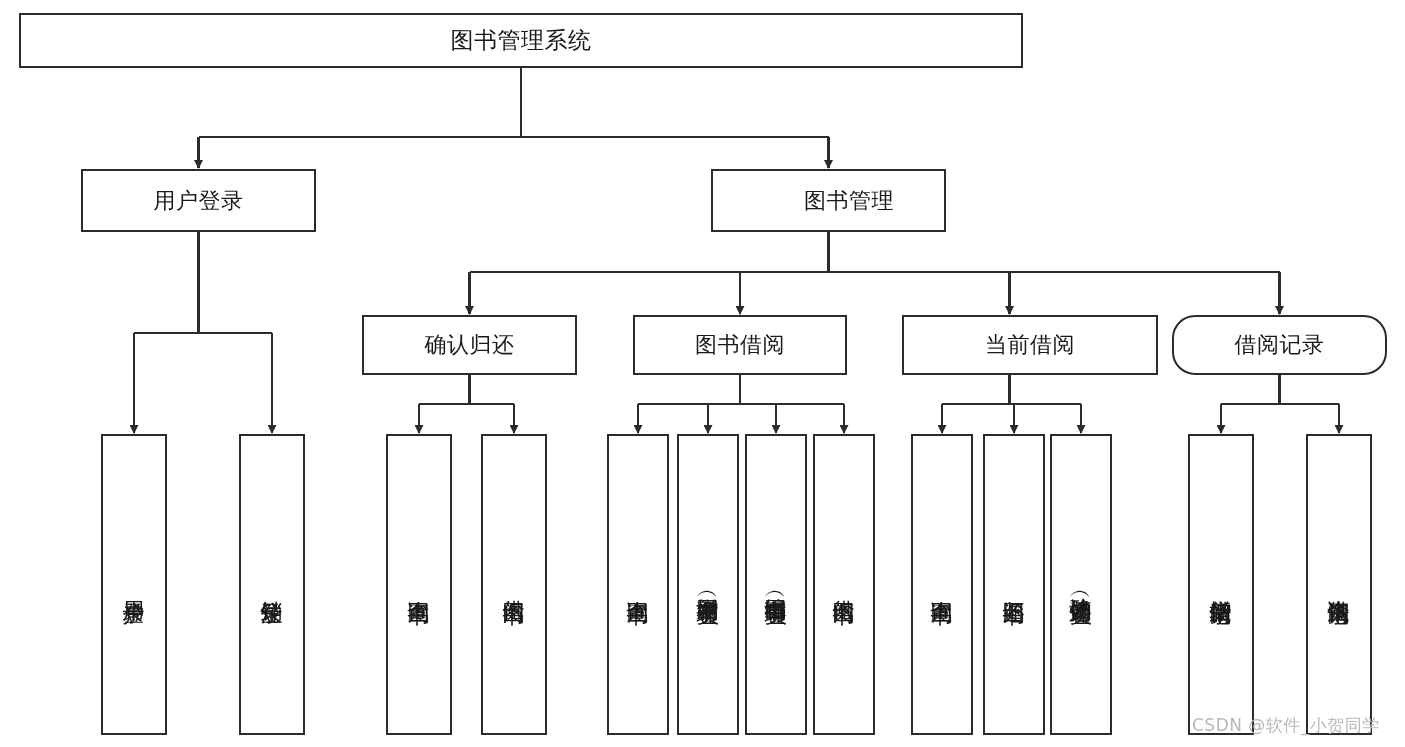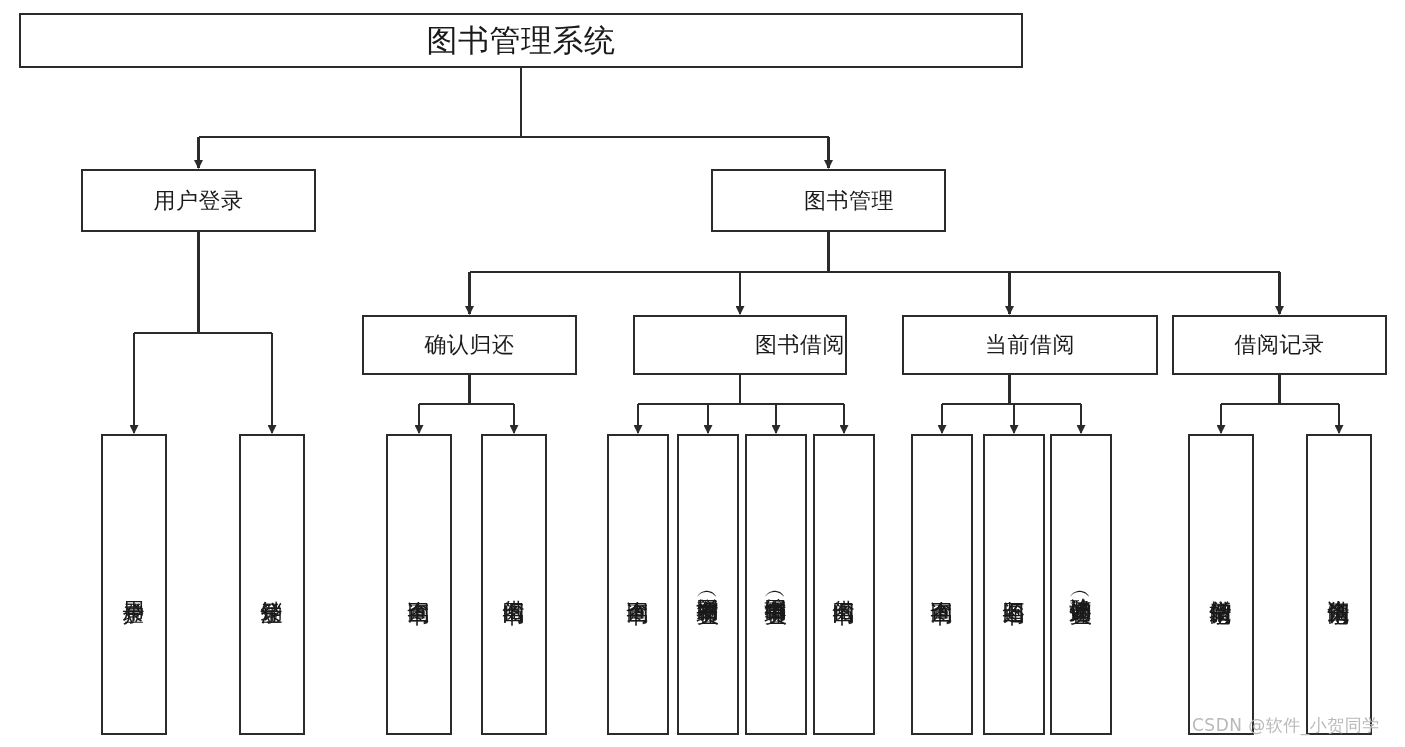--- a/index.html
+++ b/index.html
@@ -47,21 +47,21 @@
     font-size: 22px;
     line-height: 1.32;
     color: #1a1a1a;
     text-align: center;
     writing-mode: vertical-rl;
     text-orientation: upright;
     letter-spacing: 1px;
     white-space: nowrap;
   }
   .root-label {
-    font-size: 31px;
+    font-size: 23px;
   }
   #watermark {
     position: absolute;
     font-size: 17px;
     color: #b9b9b9;
     white-space: nowrap;
     letter-spacing: 0.5px;
     pointer-events: none;
     text-align: center;
   }
@@ -120,27 +120,27 @@
       </div>
       <div class="node-box" style="left: 81px; top: 169px; width: 235px; height: 63px;">
         <span class="node-label-h">用户登录</span>
       </div>
       <div class="node-box" style="left: 711px; top: 169px; width: 235px; height: 63px; padding-left: 41px;">
         <span class="node-label-h">图书管理</span>
       </div>
       <div class="node-box" style="left: 362px; top: 315px; width: 215px; height: 60px;">
         <span class="node-label-h">确认归还</span>
       </div>
-      <div class="node-box" style="left: 633px; top: 315px; width: 214px; height: 60px; justify-content: flex-end;">
+      <div class="node-box" style="left: 633px; top: 315px; width: 214px; height: 60px;">
         <span class="node-label-h">图书借阅</span>
       </div>
       <div class="node-box" style="left: 902px; top: 315px; width: 256px; height: 60px;">
         <span class="node-label-h">当前借阅</span>
       </div>
-      <div class="node-box" style="left: 1172px; top: 315px; width: 215px; height: 60px;">
+      <div class="node-box" style="left: 1172px; top: 315px; width: 215px; height: 60px; border-radius: 23px;">
         <span class="node-label-h">借阅记录</span>
       </div>
       <div class="node-box" style="left: 101px; top: 434px; width: 66px; height: 301px;">
         <span class="node-label-v">用户登录</span>
       </div>
       <div class="node-box" style="left: 239px; top: 434px; width: 66px; height: 301px;">
         <span class="node-label-v">注销登录</span>
       </div>
       <div class="node-box" style="left: 386px; top: 434px; width: 66px; height: 301px;">
         <span class="node-label-v">查询图书</span>

